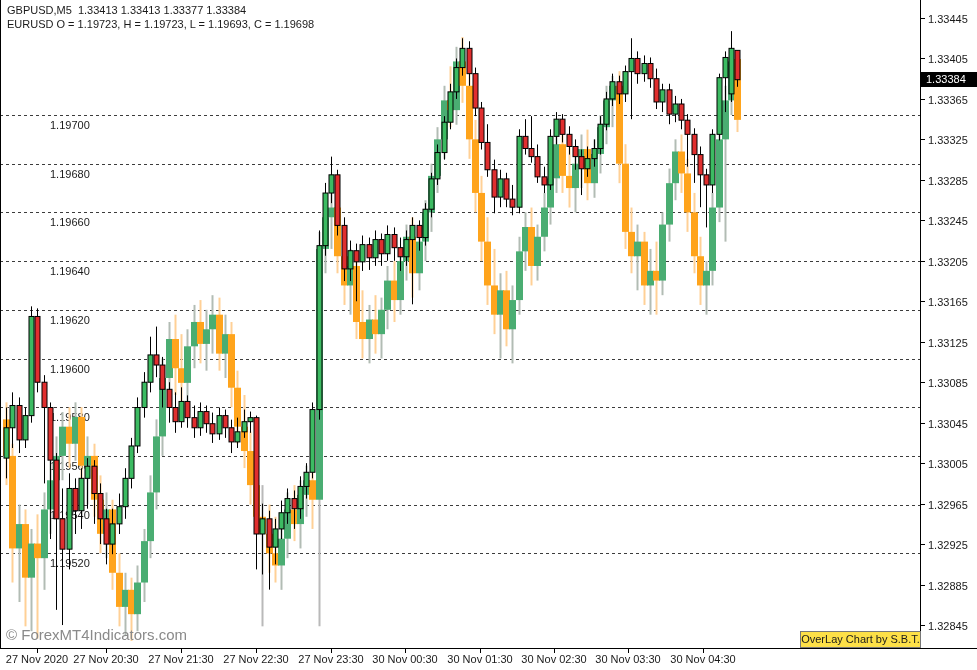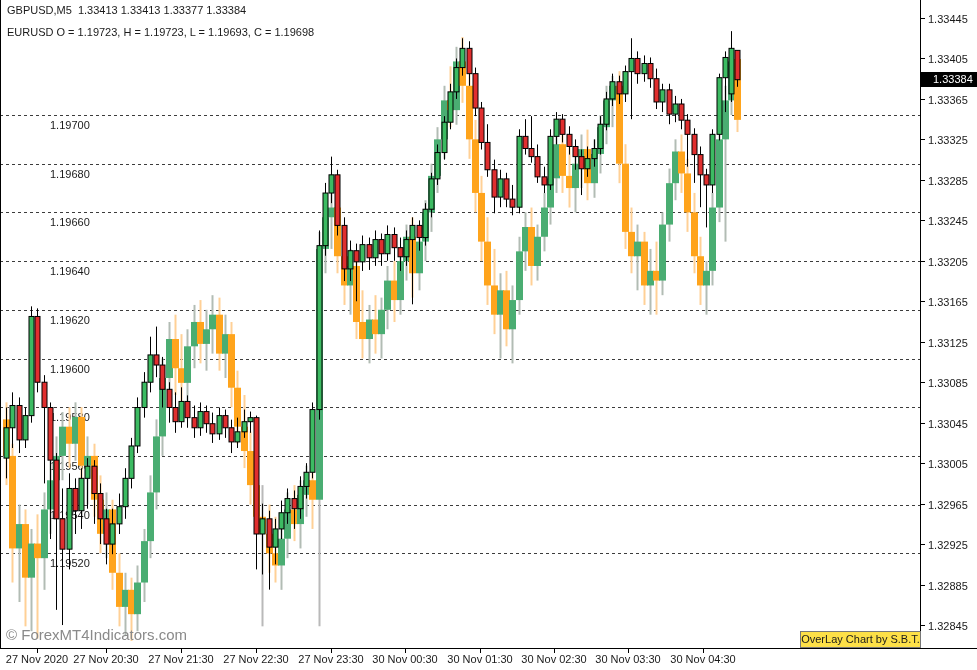--- a/index.html
+++ b/index.html
@@ -1,28 +1,28 @@
 <!DOCTYPE html>
 <html><head>
 <meta charset="utf-8">
 <style>
   * { margin:0; padding:0; box-sizing:border-box; }
   html,body { background:#fff; }
   .stage { position:relative; width:977px; height:670px; background:#ffffff; overflow:hidden;
            font-family:"Liberation Sans", sans-serif; }
   .hdr { position:absolute; left:7px; color:#1a1a1a; font-size:11px; white-space:pre; }
   #hdr1 { top:4px; }
-  #hdr2 { top:26px; }
+  #hdr2 { top:18px; }
   .watermark { position:absolute; left:6px; top:626px; font-size:15px; color:#8a8a8a; }
   .credit-box { position:absolute; left:800px; top:631px; width:121px; height:17px;
                 border:1px solid #777; background:#fde047; color:#1a1a1a; font-size:11px;
                 text-align:center; line-height:15px; white-space:nowrap; }
   .price-box { position:absolute; left:921px; top:72px; width:56px; height:15px;
                background:#000; color:#fff; font-size:11px; line-height:15px;
-               padding-left:12px; }
+               padding-left:5px; }
   svg text { font-family:"Liberation Sans", sans-serif; }
 </style>
 </head>
 <body>
 
 <div class="stage">
   <div id="hdr1" class="hdr">GBPUSD,M5  1.33413 1.33413 1.33377 1.33384</div>
   <div id="hdr2" class="hdr">EURUSD O = 1.19723, H = 1.19723, L = 1.19693, C = 1.19698</div>
 
   <svg id="plot" width="977" height="670" style="position:absolute;left:0;top:0;">

